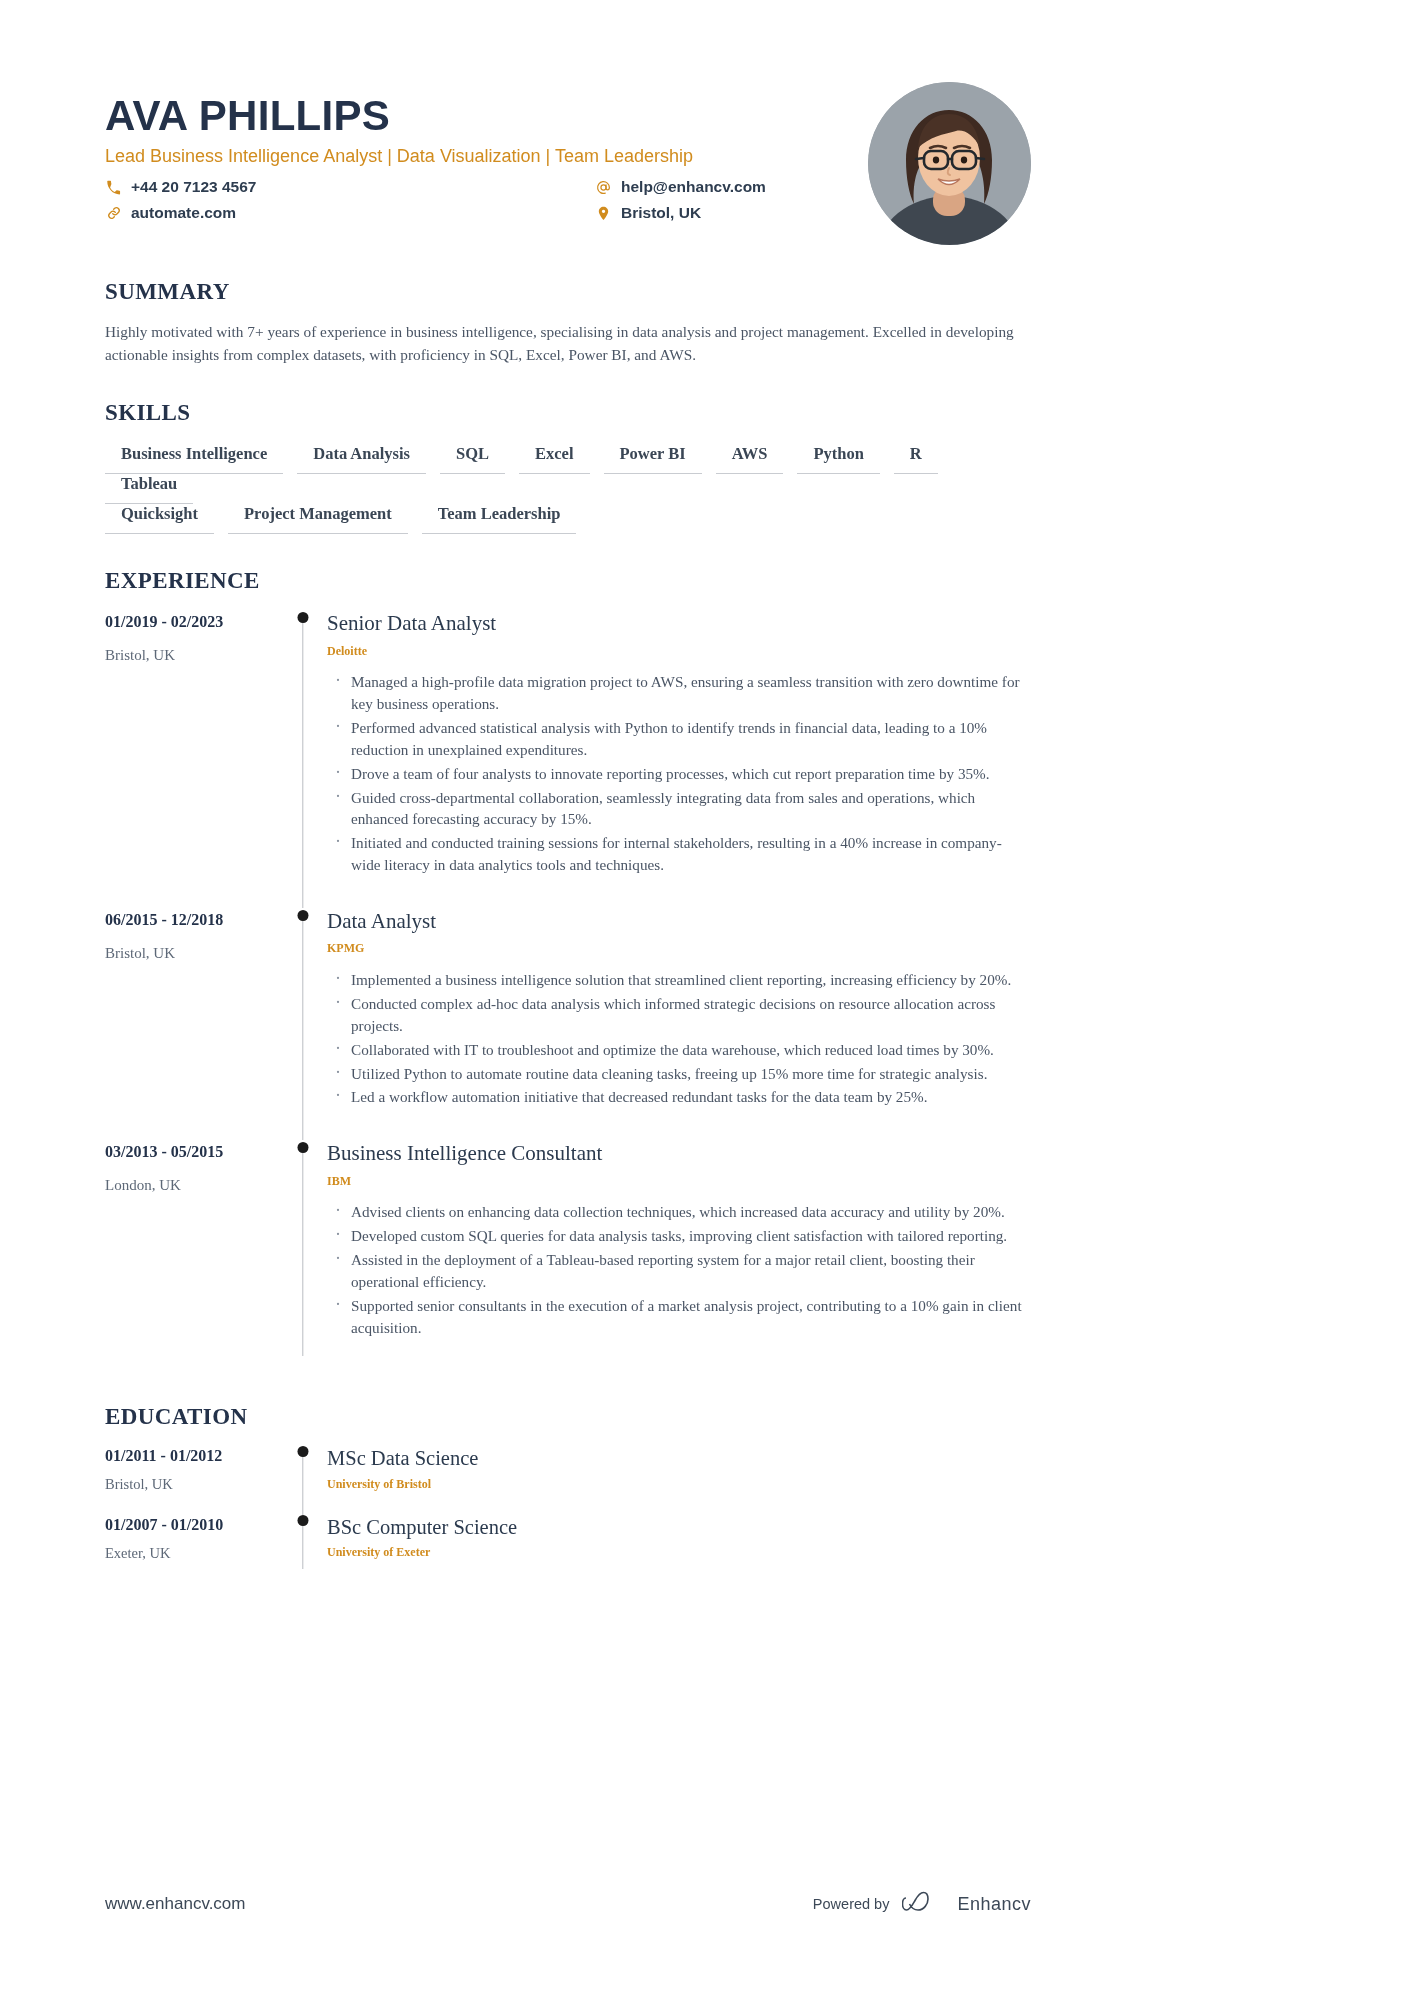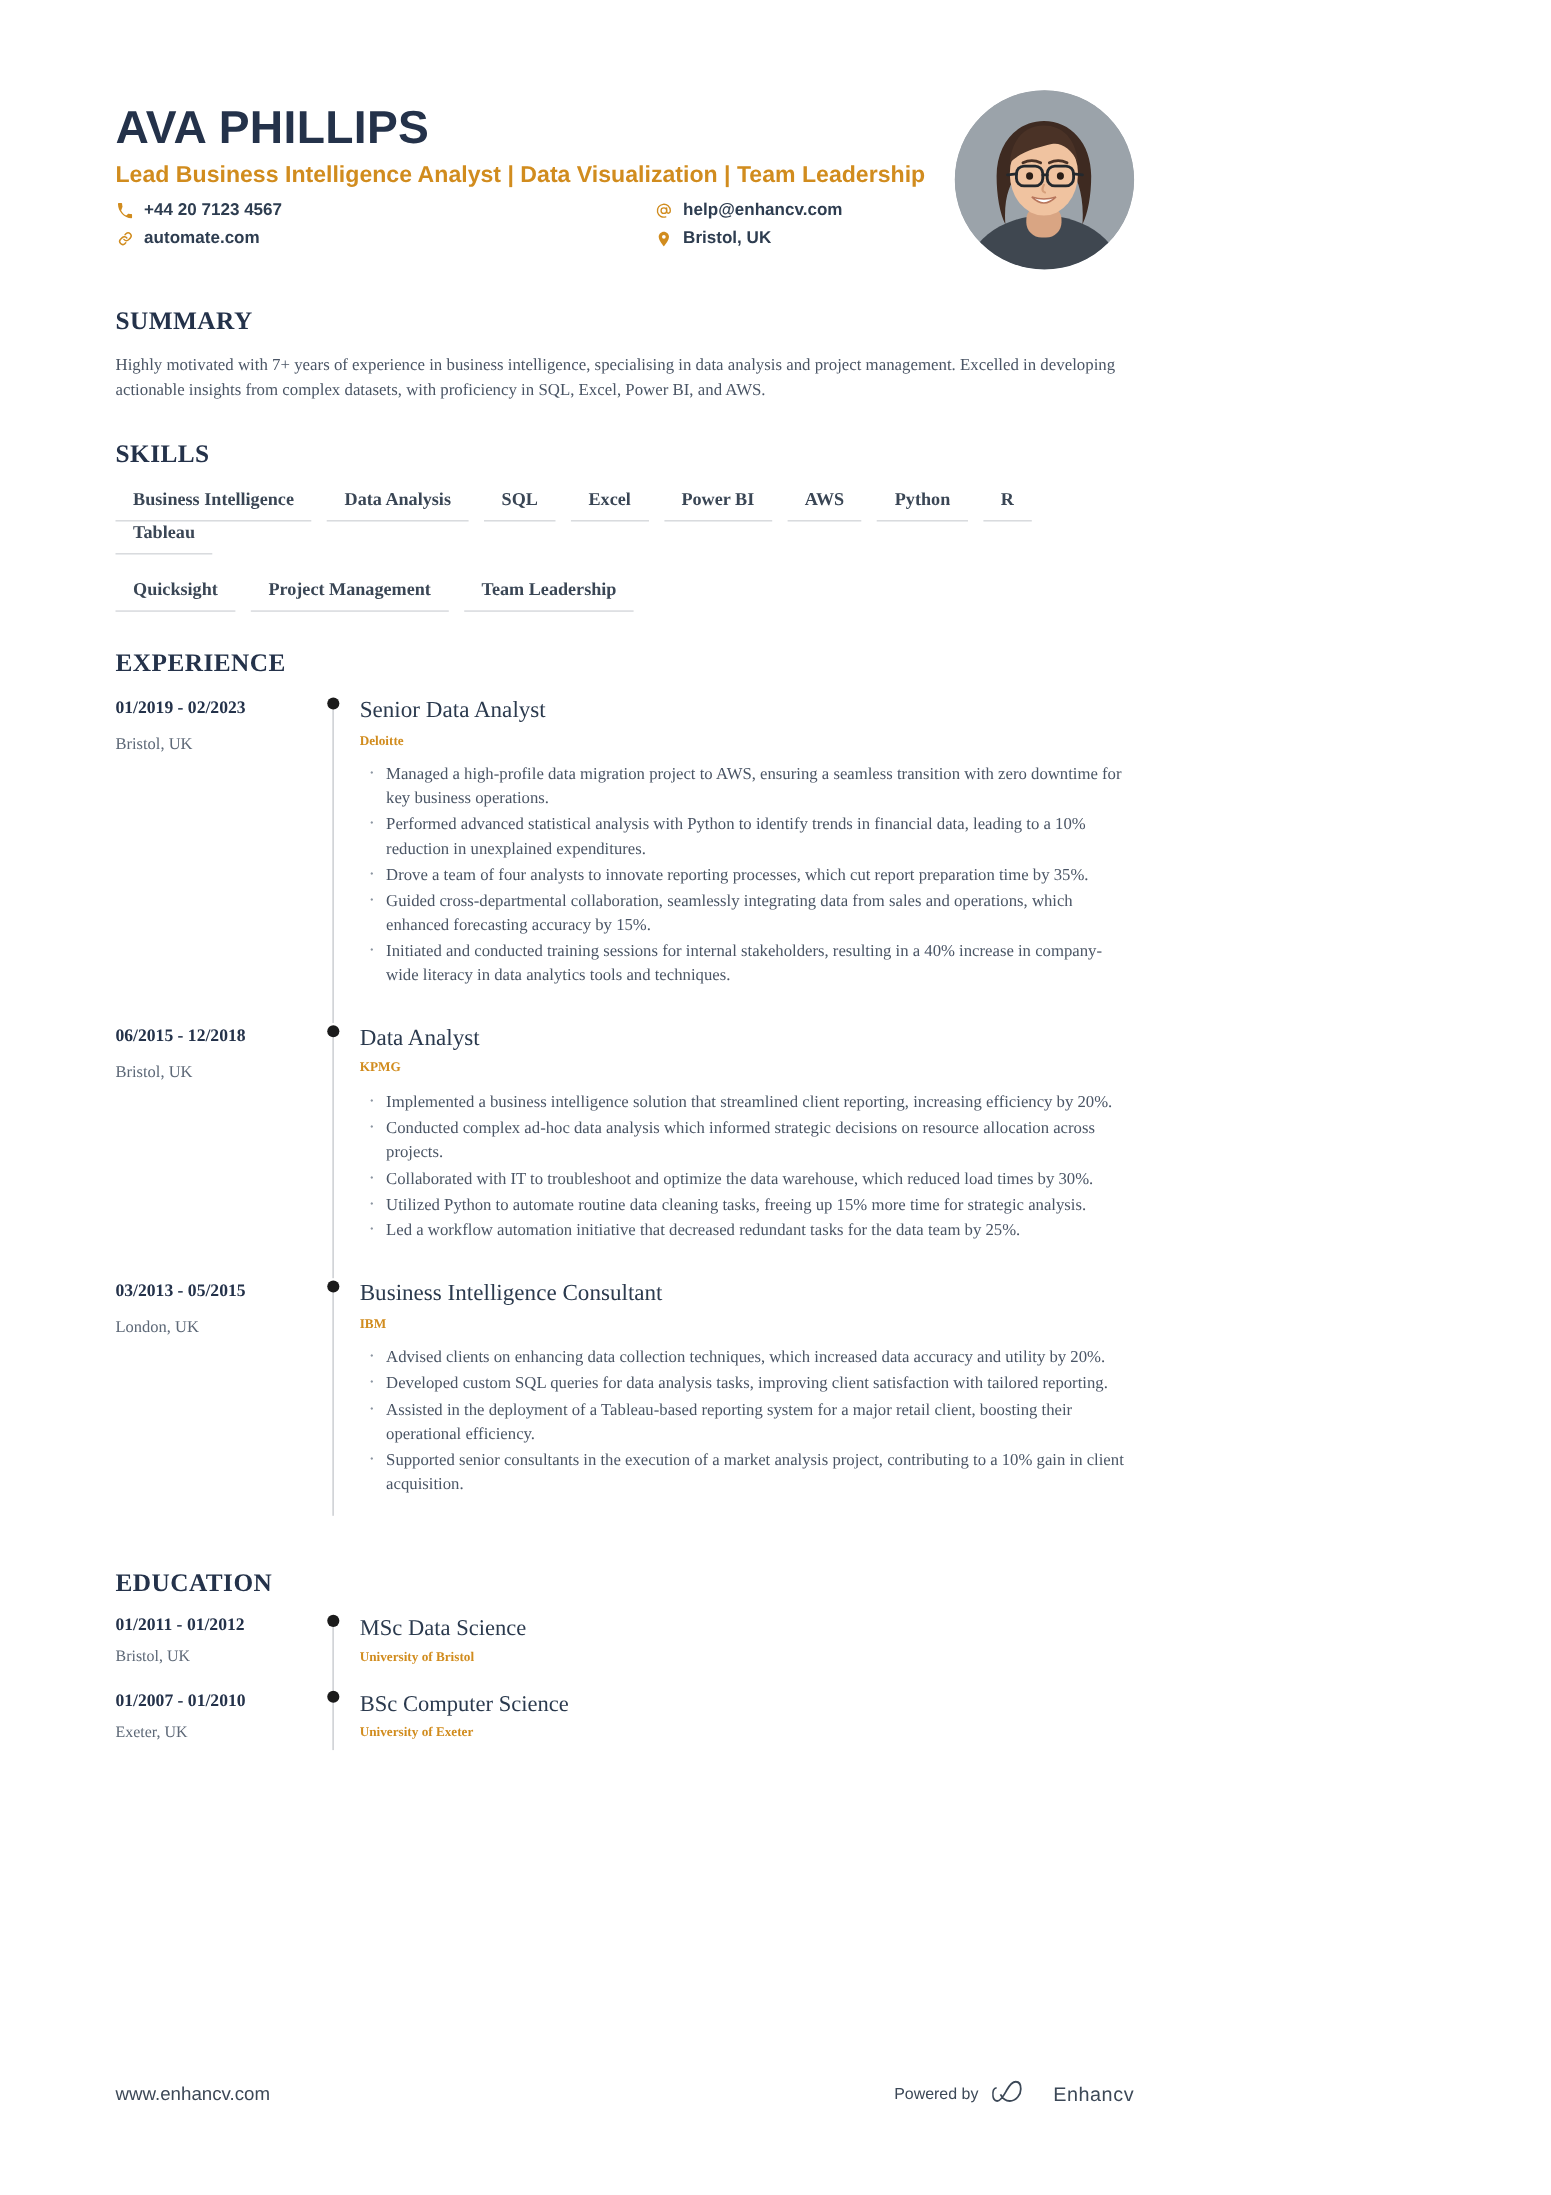--- a/index.html
+++ b/index.html
@@ -32,22 +32,22 @@
 
   .name {
     font-size: 42px;
     font-weight: 700;
     letter-spacing: 0.3px;
     color: #24324a;
     line-height: 1.12;
     margin-bottom: 6px;
   }
   .headline {
-    font-size: 21px;
-    font-weight: 700;
+    font-size: 18px;
+    font-weight: 400;
     color: #d18c1e;
     line-height: 1.3;
     margin-bottom: 10px;
   }
 
   .contact-grid {
     display: grid;
     grid-template-columns: 490px auto;
     row-gap: 7px;
     margin-top: 6px;
@@ -100,21 +100,20 @@
     color: #4a5565;
     max-width: 1150px;
   }
 
   
   .skills-rows { margin-top: 18px; }
   .skills-row {
     display: flex;
     flex-wrap: wrap;
     gap: 0 14px;
-    margin-bottom: 22px;
     align-items: center;
   }
   .skill {
     font-size: 16.5px;
     font-weight: 700;
     color: #3a4655;
     padding: 0 16px 9px 16px;
     border-bottom: 1.5px solid #c9ccd1;
     white-space: nowrap;
   }

